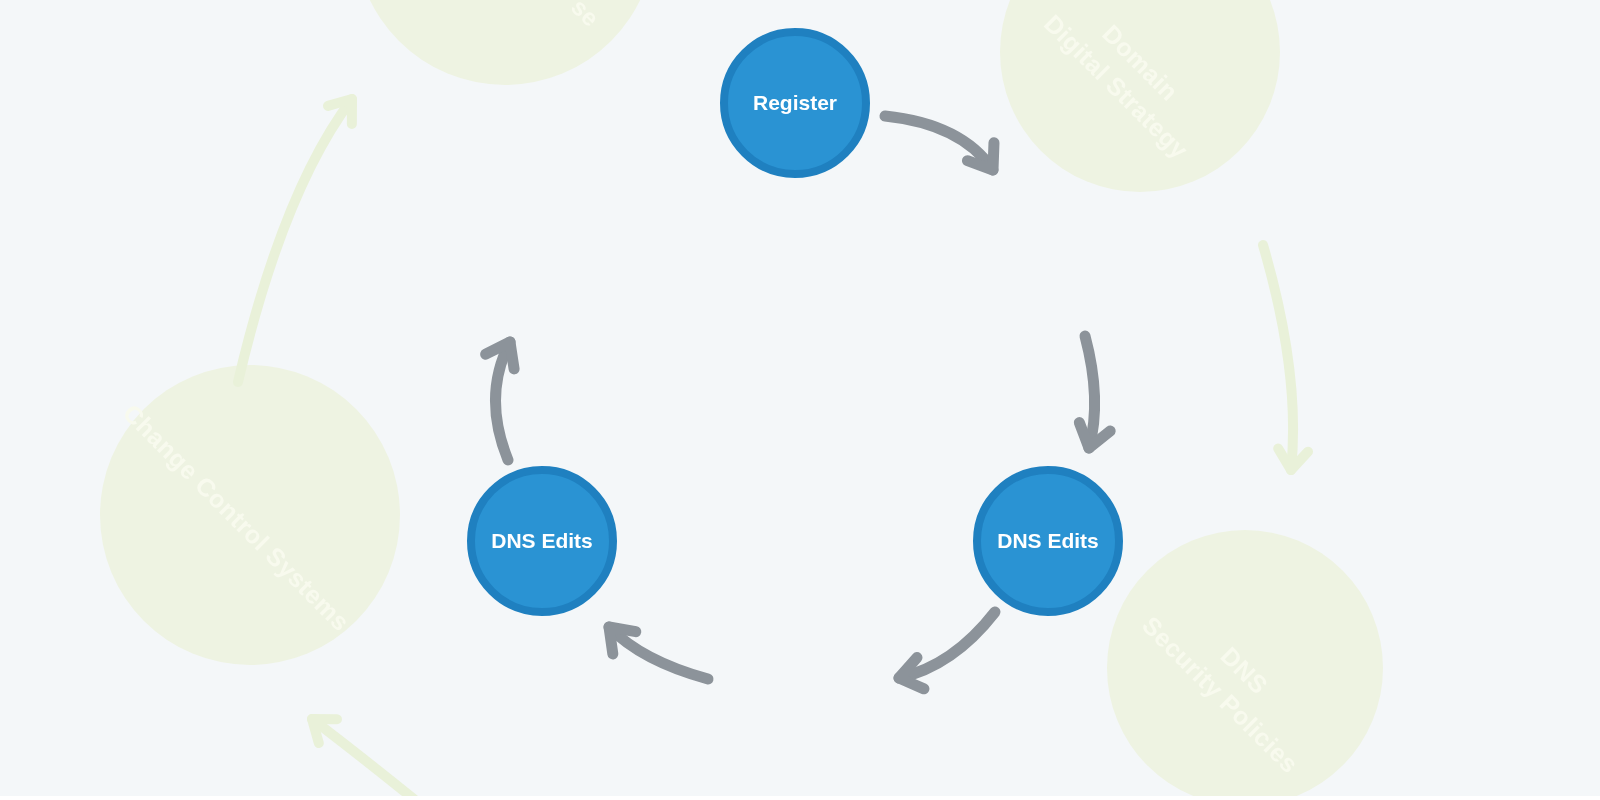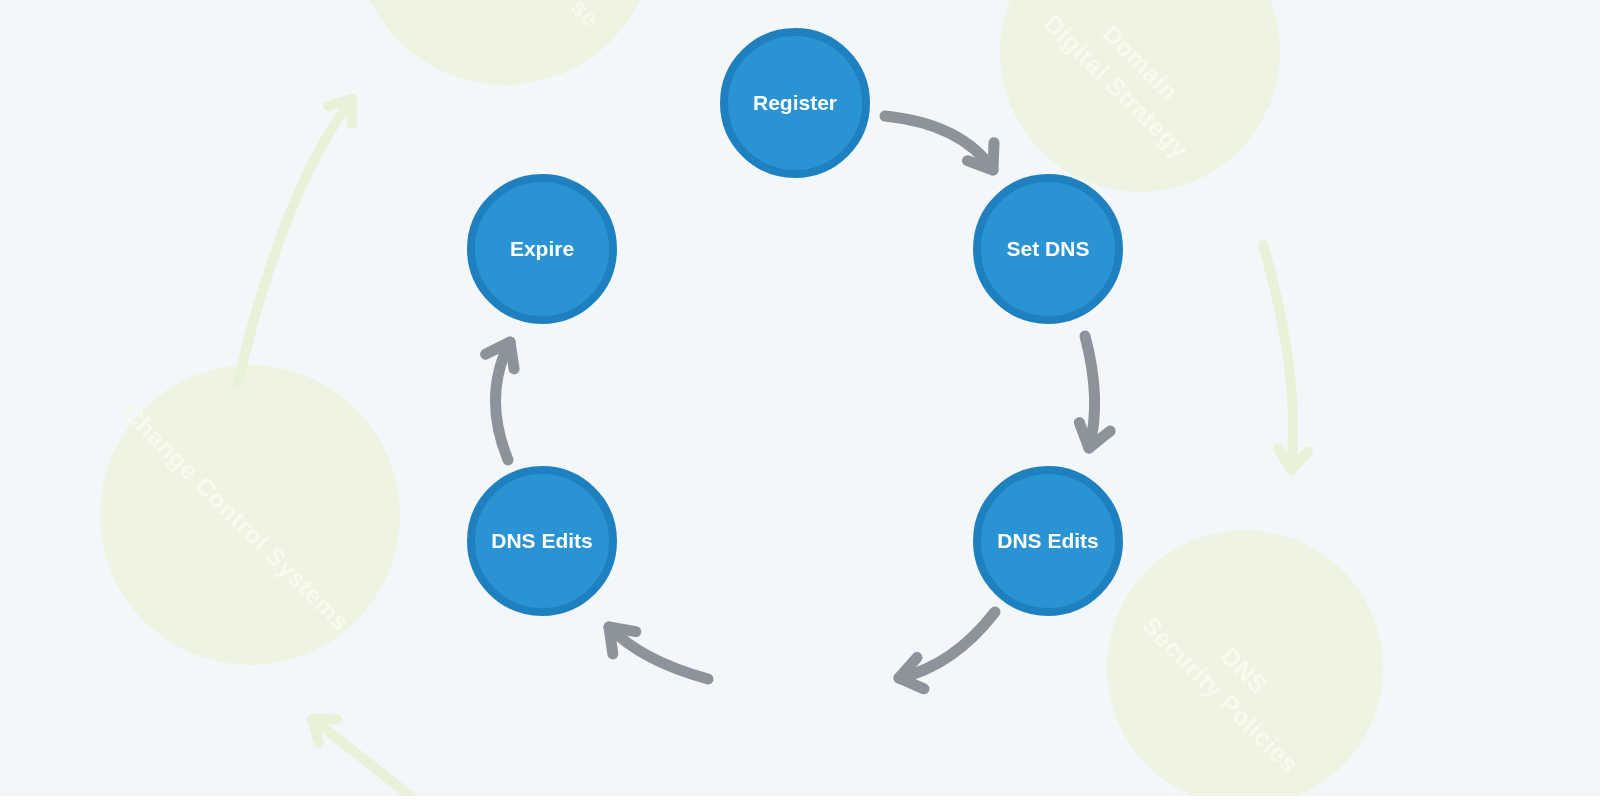--- a/index.html
+++ b/index.html
@@ -86,28 +86,22 @@
     <path class="arrow-gray" d="M 885,116 Q 962,124 993,170" marker-end="url(#head-gray)"></path>
     <path class="arrow-gray" d="M 1085,336 Q 1102,400 1089,448" marker-end="url(#head-gray)"></path>
     <path class="arrow-gray" d="M 995,612 Q 953,666 899,678" marker-end="url(#head-gray)"></path>
     <path class="arrow-gray" d="M 708,679 Q 642,661 609,627" marker-end="url(#head-gray)"></path>
     <path class="arrow-gray" d="M 508,460 Q 482,396 510,342" marker-end="url(#head-gray)"></path>
   </svg>
 
   <div class="node" style="left:720px;top:28px;">
     <div class="node-label">Register</div>
   </div>
-  <div class="node" style="left:973px;top:174px;">
-    <div class="node-label">Set DNS</div>
-  </div>
   <div class="node" style="left:973px;top:466px;">
     <div class="node-label">DNS Edits</div>
   </div>
   <div class="node" style="left:467px;top:466px;">
     <div class="node-label">DNS Edits</div>
-  </div>
-  <div class="node" style="left:467px;top:174px;">
-    <div class="node-label">Expire</div>
   </div>
 
 
 
 </div>
 
 </body></html>

